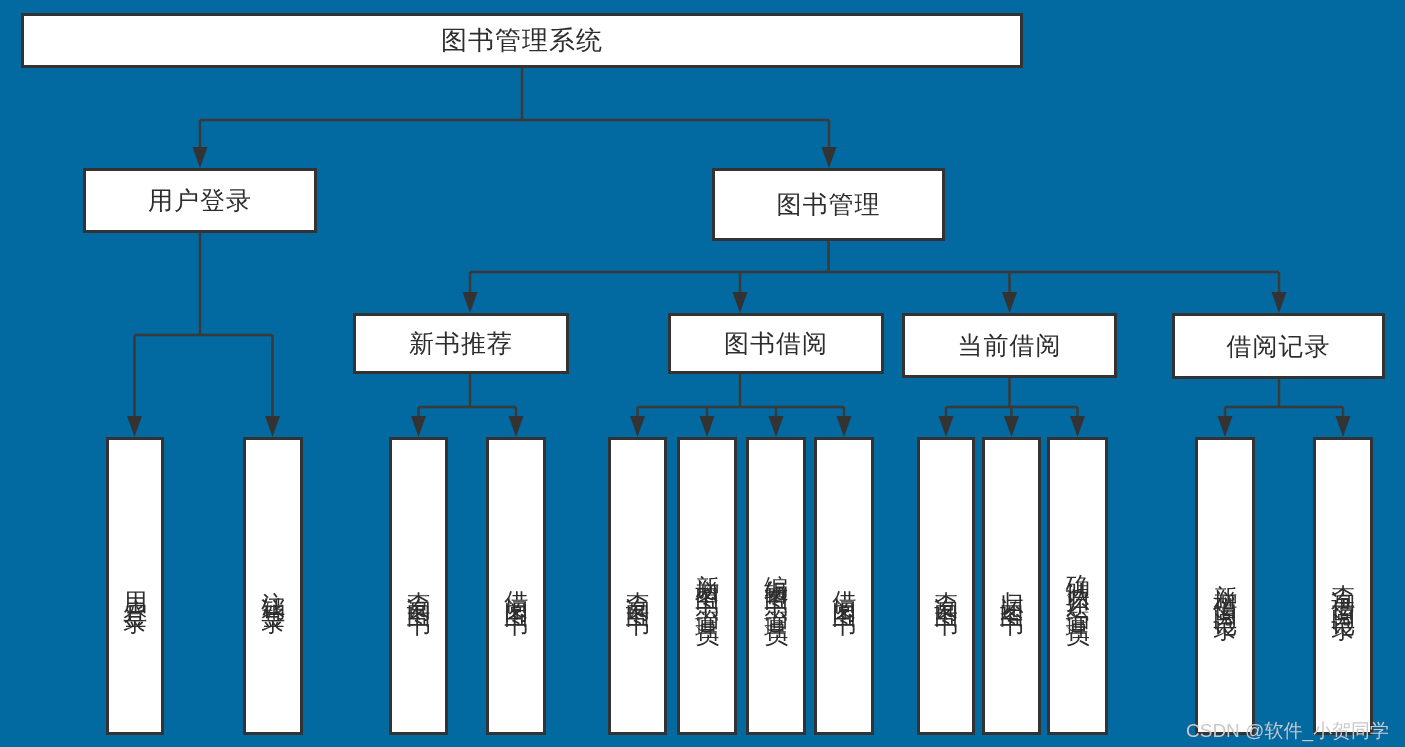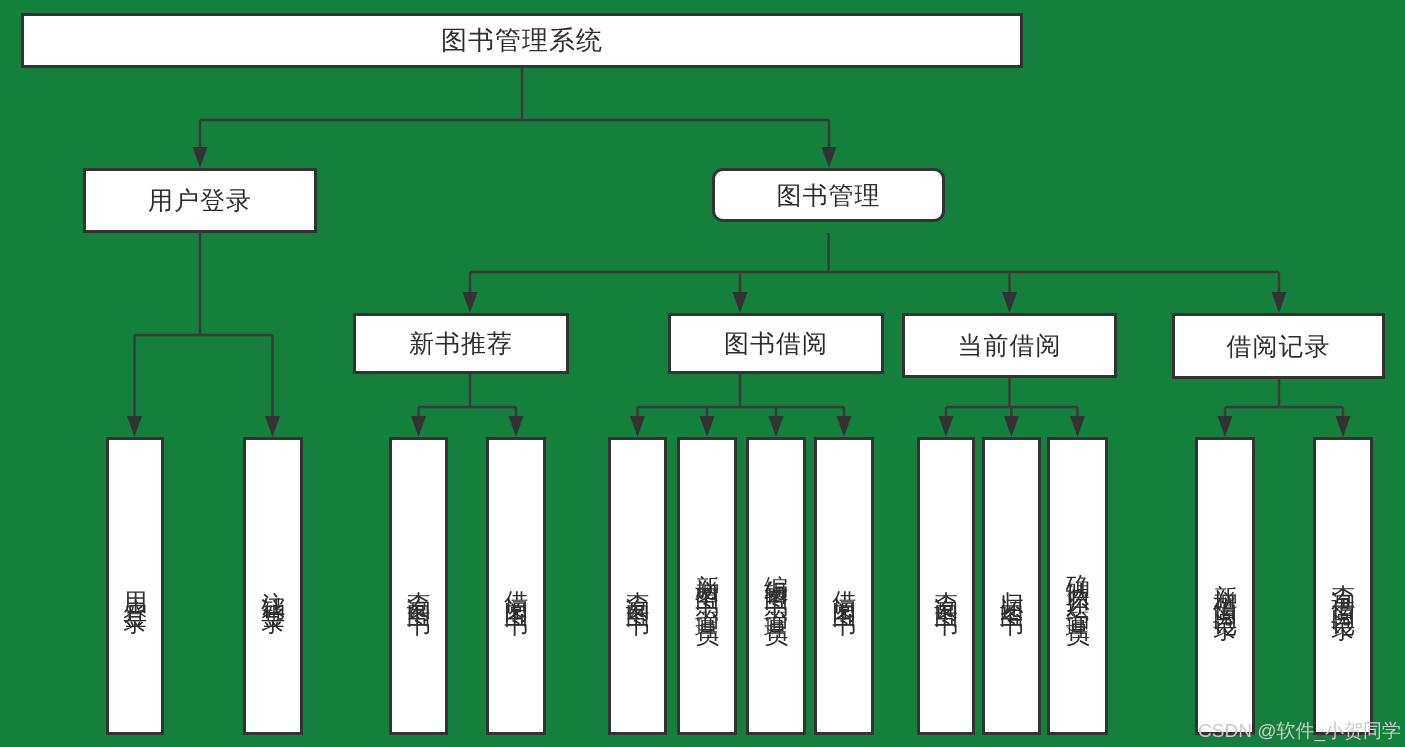--- a/index.html
+++ b/index.html
@@ -5,21 +5,21 @@
   html, body {
     margin: 0;
     padding: 0;
     background: #ffffff;
     font-family: "Liberation Sans", "DejaVu Sans", sans-serif;
   }
   .canvas {
     position: relative;
     width: 1405px;
     height: 747px;
-    background: #15803d;
+    background: #0369a1;
     overflow: hidden;
   }
   .connectors {
     position: absolute;
     left: 0;
     top: 0;
     width: 1405px;
     height: 747px;
   }
   .connectors line, .connectors polyline {
@@ -59,21 +59,21 @@
     line-height: 1.1;
   }
   .watermark {
     position: absolute;
     left: 1186px;
     top: 718px;
     width: 215px;
     font-size: 19px;
     color: #c9c9c9;
     white-space: nowrap;
-    text-align: right;
+    text-align: left;
   }
 </style>
 </head>
 <body>
 
 <div class="canvas">
 
   <svg class="connectors" viewBox="0 0 1405 747" xmlns="http://www.w3.org/2000/svg">
 
     <line x1="522" y1="68" x2="522" y2="120"></line>
@@ -136,21 +136,21 @@
     <polygon points="1335.5,416 1350.5,416 1343,437"></polygon>
   </svg>
 
   <div class="node root-label" style="left:21px; top:13px; width:1002px; height:55px;">
     <span>图书管理系统</span>
   </div>
 
   <div class="node h-label" style="left:83px; top:168px; width:234px; height:65px;">
     <span>用户登录</span>
   </div>
-  <div class="node h-label" style="left:712px; top:168px; width:233px; height:54px;border-radius:11px;">
+  <div class="node h-label" style="left:712px; top:168px; width:233px; height:73px;">
     <span>图书管理</span>
   </div>
 
   <div class="node h-label" style="left:353px; top:313px; width:216px; height:61px;">
     <span>新书推荐</span>
   </div>
   <div class="node h-label" style="left:632px; top:313px; width:216px; height:61px;margin-left:36px;">
     <span>图书借阅</span>
   </div>
   <div class="node h-label" style="left:902px; top:313px; width:215px; height:65px;">

